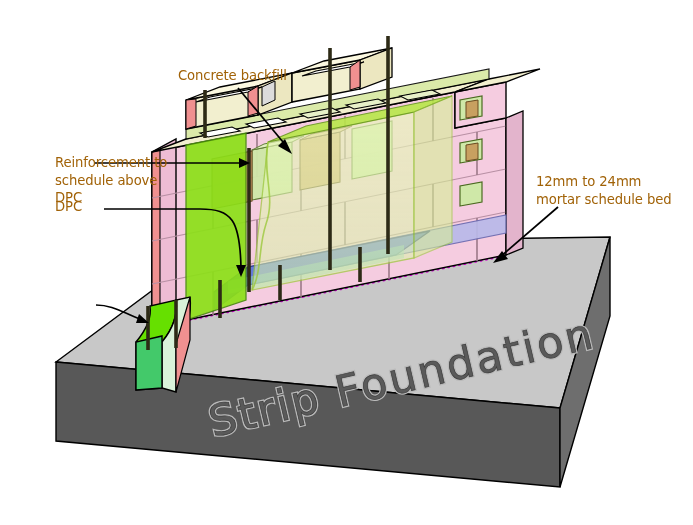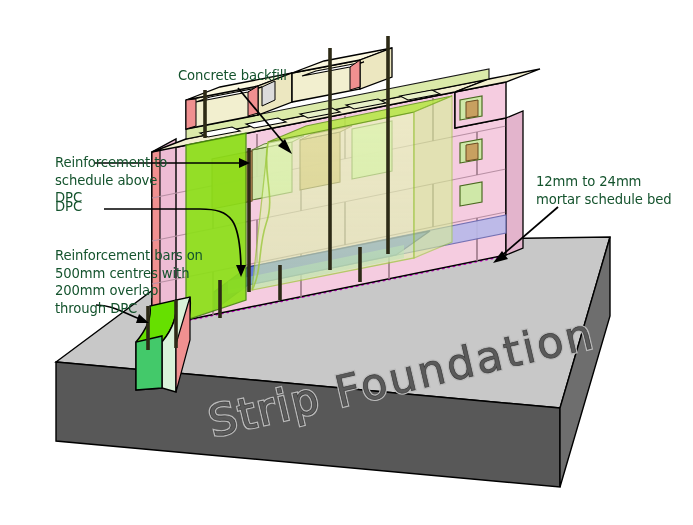--- a/index.html
+++ b/index.html
@@ -1,21 +1,21 @@
 <!DOCTYPE html>
 <html><head>
 <meta charset="utf-8">
 <title>Strip Foundation Detail</title>
 <style>
   html,body{margin:0;padding:0;background:#fff;}
   body{width:693px;height:525px;overflow:hidden;
        font-family:"DejaVu Sans","Liberation Sans",sans-serif;}
   #stage{position:relative;width:693px;height:525px;background:#ffffff;}
   #art{position:absolute;left:0;top:0;}
-  .lbl{position:absolute;color:#14532d;font-size:13.2px;line-height:17.5px;
+  .lbl{position:absolute;color:#a16207;font-size:13.2px;line-height:17.5px;
        font-family:"DejaVu Sans","Liberation Sans",sans-serif;
        white-space:pre;letter-spacing:-0.1px;}
   #lbl-backfill{left:178px;top:67px;}
   #lbl-reinf-sched{left:55px;top:118px;margin-top:36px;}
   #lbl-dpc{left:55px;top:198px;}
   #lbl-reinf-bars{left:55px;top:247px;}
   #lbl-mortar{left:536px;top:173px;text-align:left;}
 </style>
 </head>
 <body>
@@ -206,21 +206,17 @@
   </svg>
 
   <div class="lbl" id="lbl-backfill">Concrete backfill</div>
 
   <div class="lbl" id="lbl-reinf-sched">Reinforcement to
 schedule above
 DPC</div>
 
   <div class="lbl" id="lbl-dpc">DPC</div>
 
-  <div class="lbl" id="lbl-reinf-bars">Reinforcement bars on
-500mm centres with
-200mm overlap
-through DPC</div>
 
   <div class="lbl" id="lbl-mortar">12mm to 24mm
 mortar schedule bed</div>
 
 </div>
 
 </body></html>

